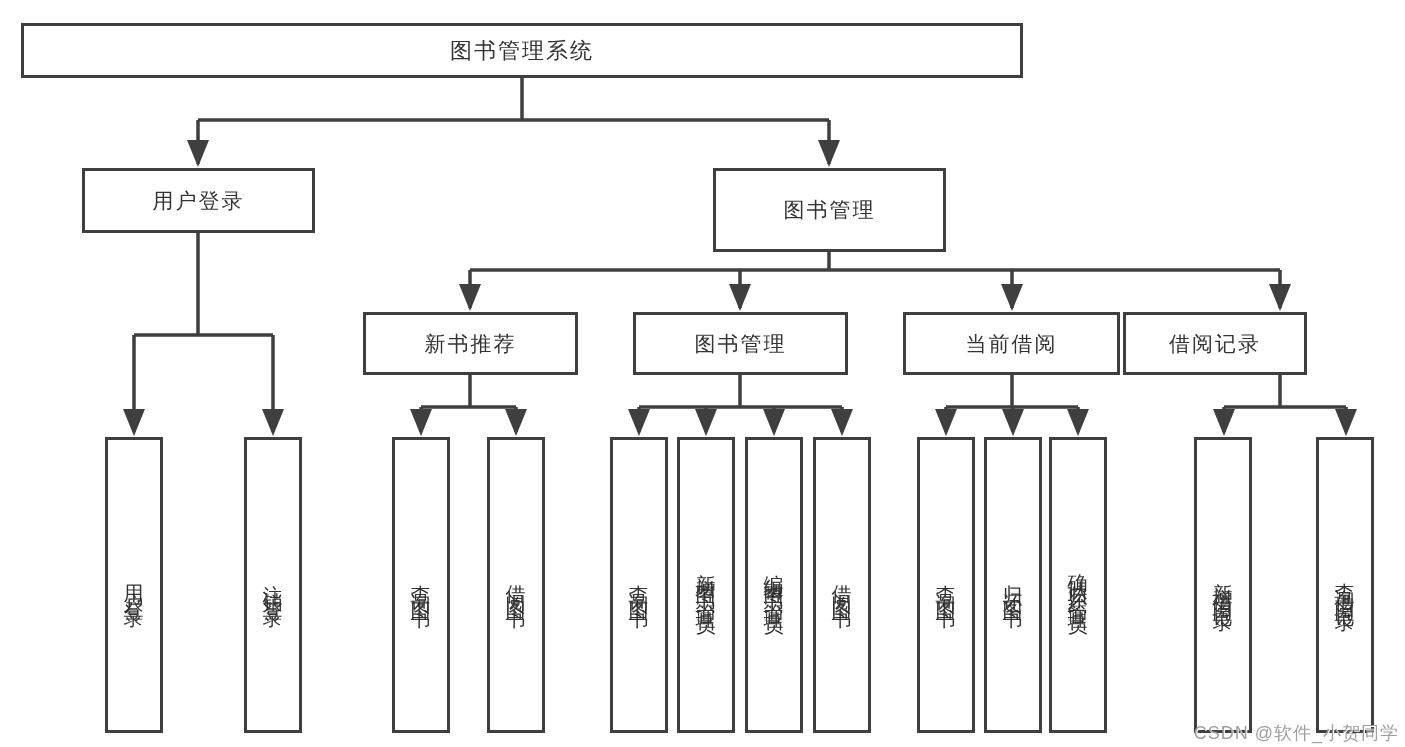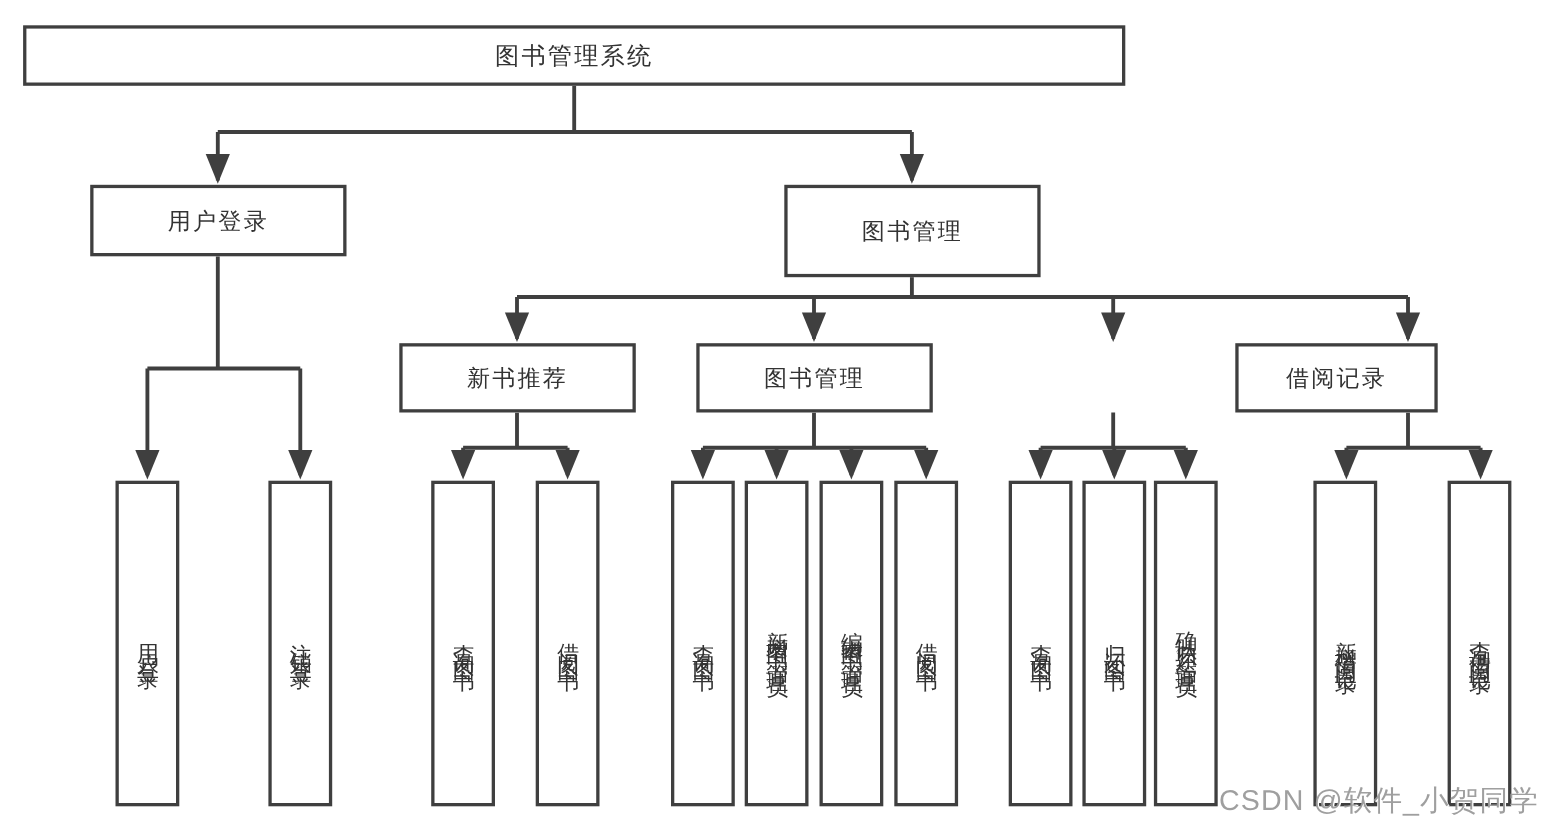--- a/index.html
+++ b/index.html
@@ -67,21 +67,21 @@
   .leaf.l-8  { left: 813px; }
   .leaf.l-9  { left: 917px; }
   .leaf.l-10 { left: 984px; }
   .leaf.l-11 { left: 1049px; }
   .leaf.l-12 { left: 1194px; }
   .leaf.l-13 { left: 1316px; }
   #watermark {
     position: absolute;
     right: 6px;
     bottom: 2px;
-    font-size: 26px;
+    font-size: 18px;
     color: rgba(154, 154, 154, 0.95);
     text-shadow: 1px 1px 0 #ffffff;
     letter-spacing: 1px;
     white-space: nowrap;
   }
 </style>
 </head>
 <body>
 
 <div id="stage">
@@ -127,20 +127,23 @@
   <div class="node lvl2-b h-label">
     <span>图书管理</span>
   </div>
 
   <div class="node lvl3 lvl3-a h-label">
     <span>新书推荐</span>
   </div>
   <div class="node lvl3 lvl3-b h-label">
     <span>图书管理</span>
   </div>
+  <div class="node lvl3 lvl3-c h-label">
+    <span>当前借阅</span>
+  </div>
   <div class="node lvl3 lvl3-d h-label">
     <span>借阅记录</span>
   </div>
 
   <div class="node leaf l-1">
     <span class="vtext">用户登录</span>
   </div>
   <div class="node leaf l-2">
     <span class="vtext">注销登录</span>
   </div>

